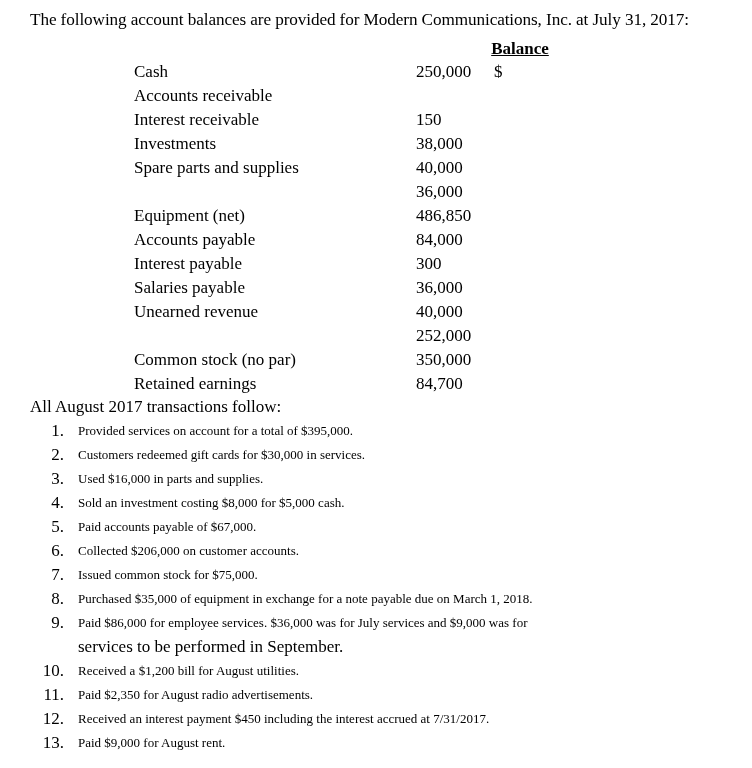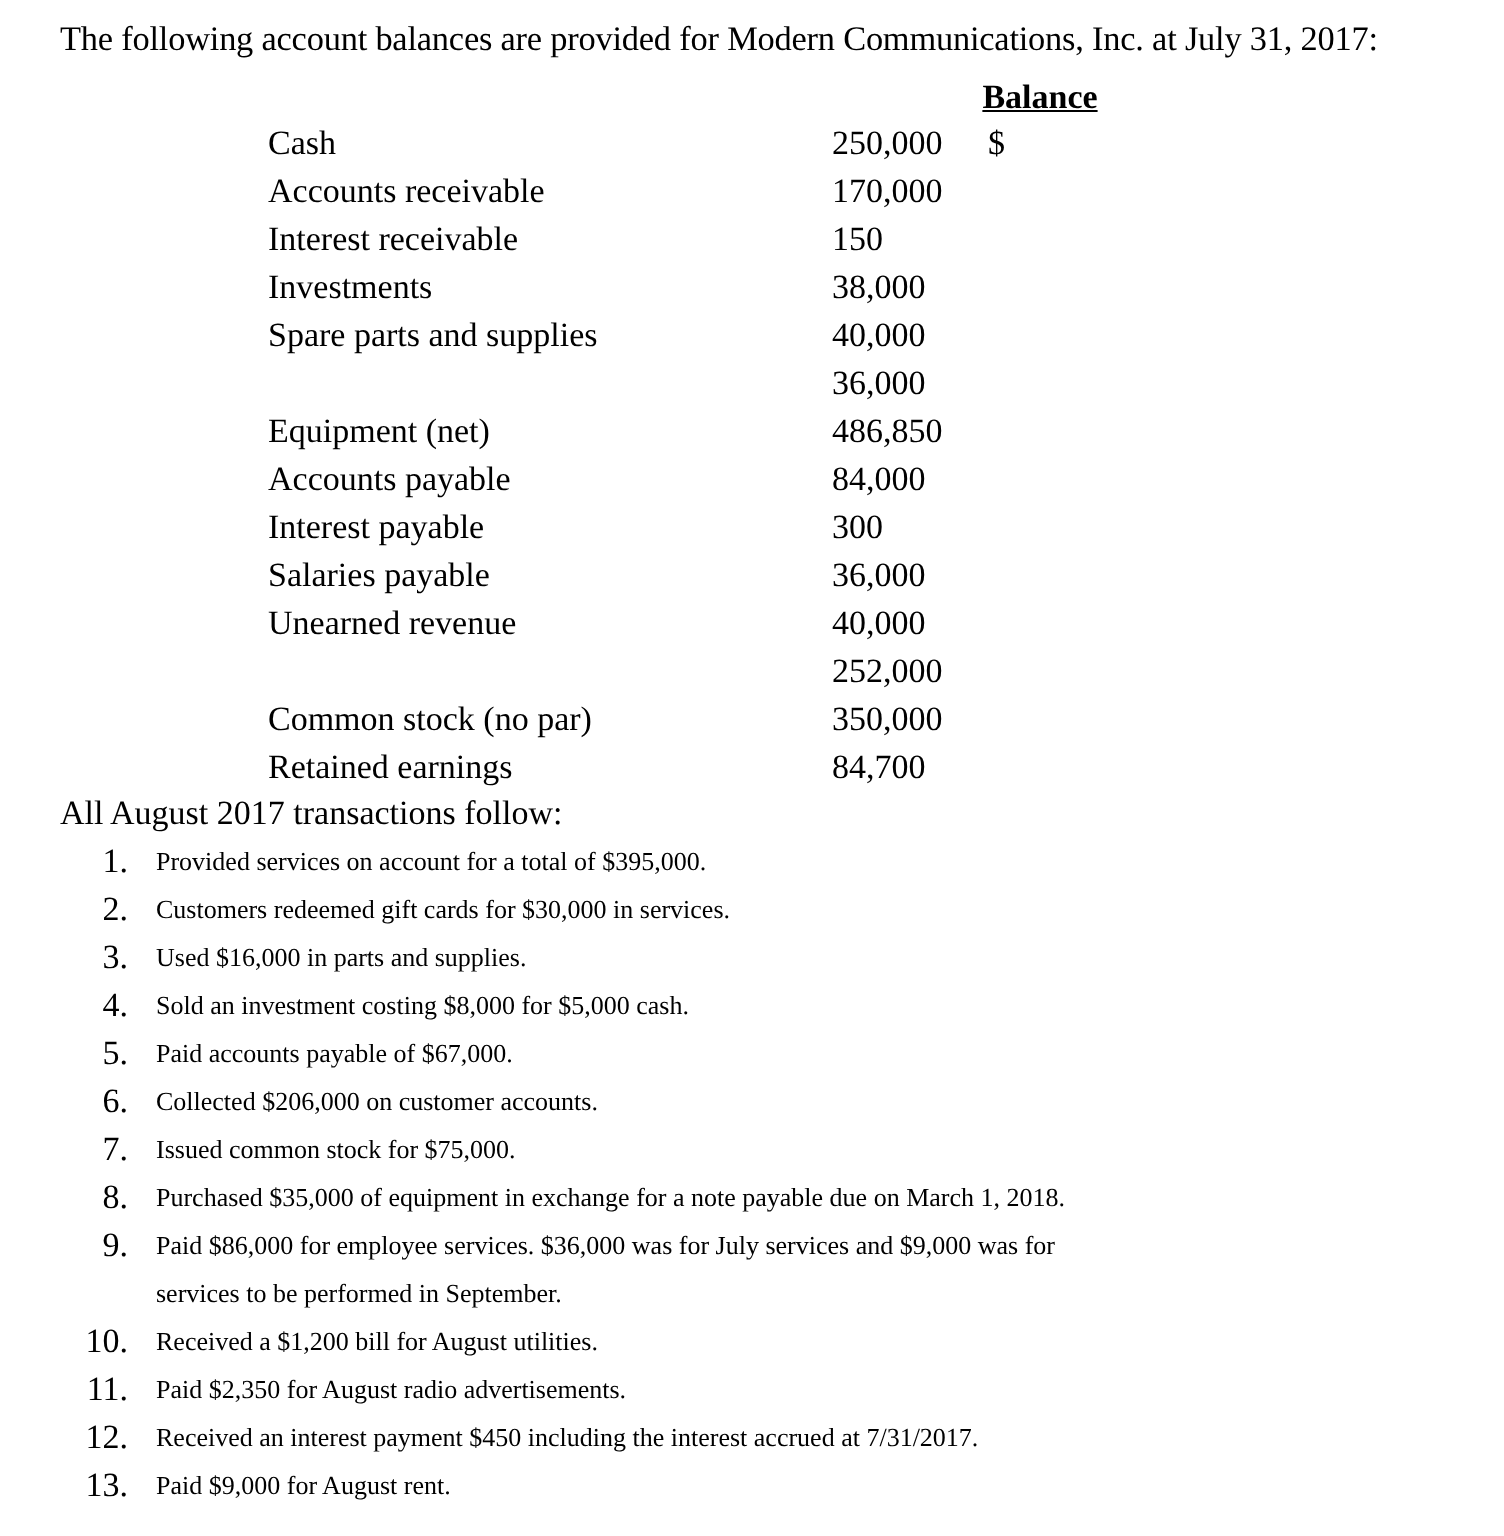--- a/index.html
+++ b/index.html
@@ -114,21 +114,21 @@
     position: absolute;
     left: 78px;
     width: 662px;
     font-size: 13px;
     line-height: 24px;
   }
   .tcont {
     position: absolute;
     left: 78px;
     width: 662px;
-    font-size: 13px;
+    font-size: 17px;
     line-height: 24px;
     top: 24px;
   }
   .titem.two-line {
     min-height: 48px;
   }
 </style>
 </head>
 <body>
 
@@ -141,21 +141,20 @@
       <div class="balance-header">Balance</div>
     </div>
 
     <div class="brow">
       <span class="blabel">Cash</span>
       <span class="bcur">$</span>
       <span class="bval">250,000</span>
     </div>
     <div class="brow">
       <span class="blabel">Accounts receivable</span>
-      <span class="bval">170,000</span>
     </div>
     <div class="brow">
       <span class="blabel">Interest receivable</span>
       <span class="bval">150</span>
     </div>
     <div class="brow">
       <span class="blabel">Investments</span>
       <span class="bval">38,000</span>
     </div>
     <div class="brow">

